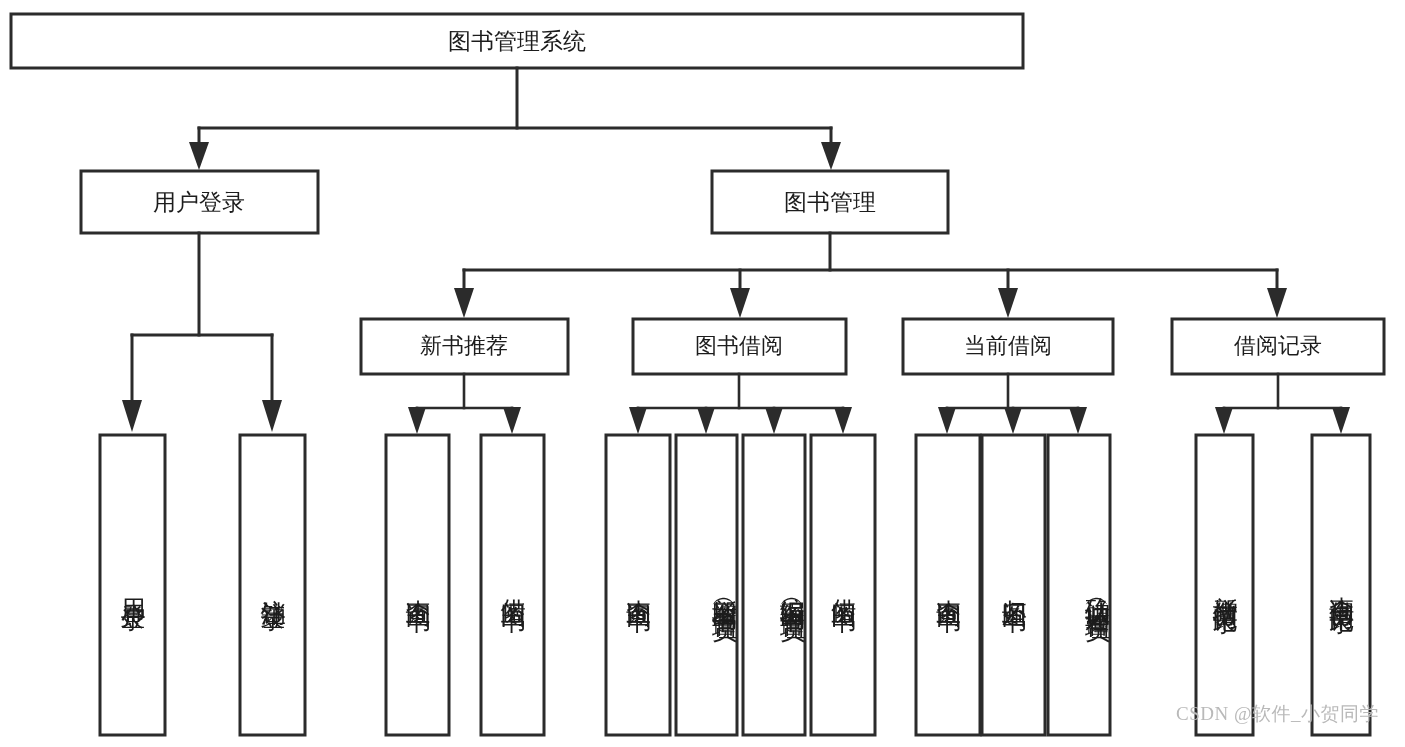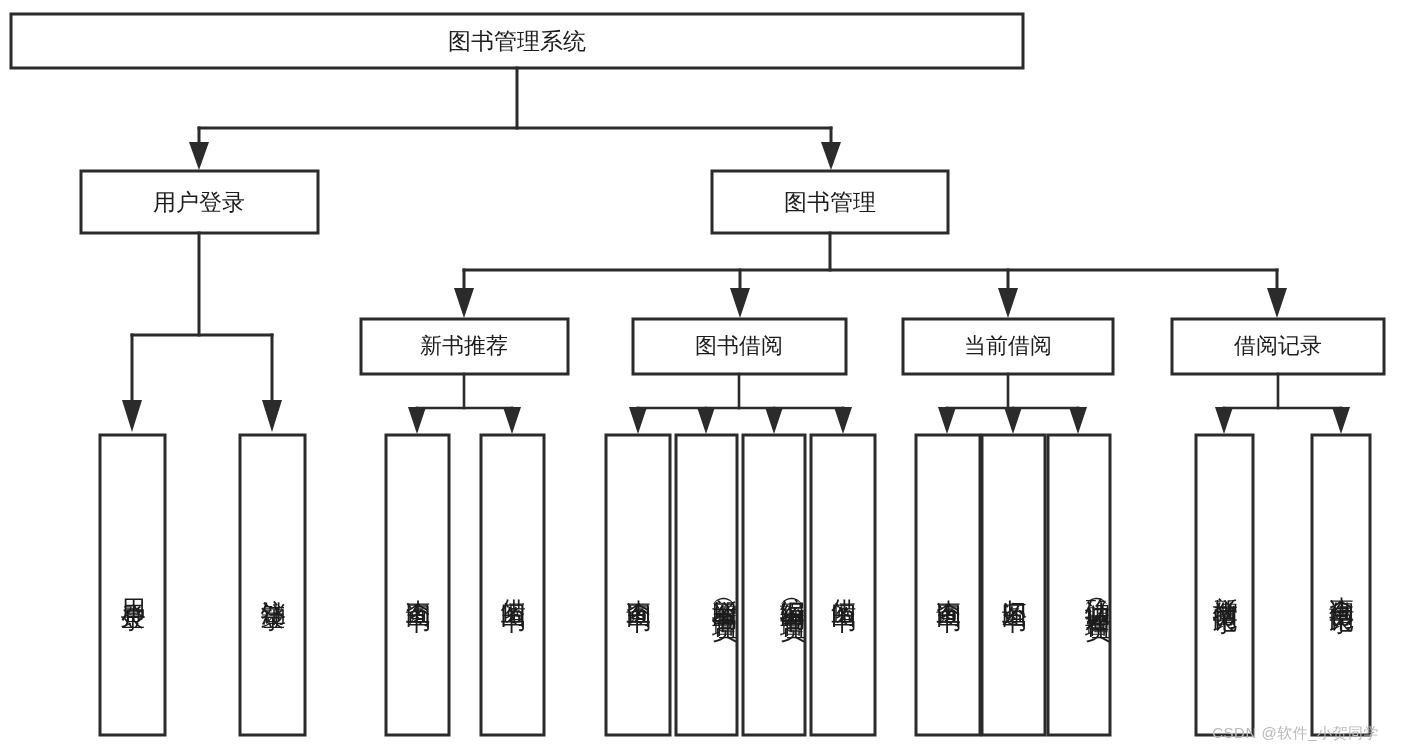--- a/index.html
+++ b/index.html
@@ -70,23 +70,23 @@
     text-align: center;
     display: flex;
     align-items: center;
     justify-content: center;
     white-space: nowrap;
     pointer-events: none;
   }
   .watermark {
     position: absolute;
     right: 8px;
-    bottom: 4px;
-    font-family: Liberation Sans, sans-serif;
-    font-size: 15px;
+    bottom: 20px;
+    font-family: Liberation Serif, serif;
+    font-size: 19px;
     color: #b9b9b9;
     letter-spacing: 0.5px;
     white-space: nowrap;
   }
 </style>
 </head>
 <body>
 
 <div id="diagram-root">
 

